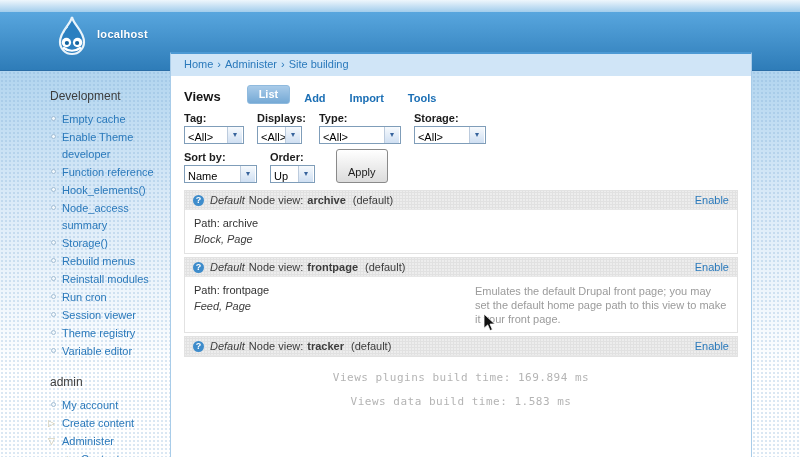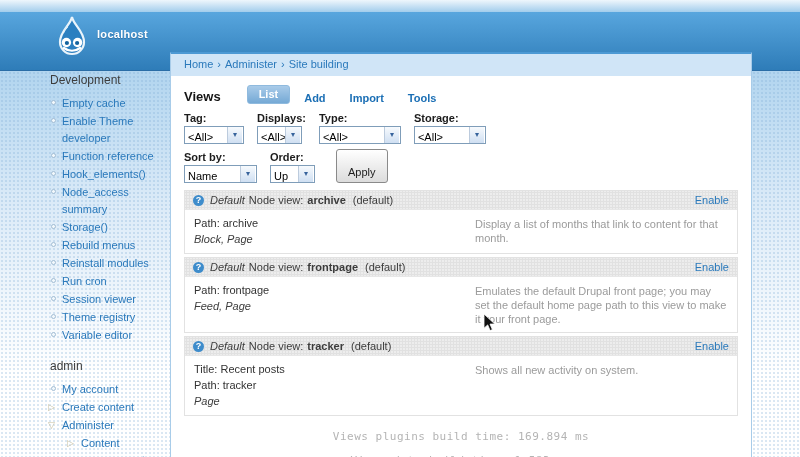--- a/index.html
+++ b/index.html
@@ -16,21 +16,21 @@
   .site-name { position:absolute; left:97px; top:16px; color:#fff; font-weight:bold;
     font-size:11px; letter-spacing:.3px; text-shadow:0 1px 1px rgba(0,40,80,.35); }
 
   
   .page-bg { position:absolute; left:0; top:71px; width:100%; bottom:0;
     background-image:radial-gradient(rgba(125,170,212,.28) 1px, rgba(0,0,0,0) 1.15px),
       linear-gradient(#b2d5ef 0%, #dcebf8 35%, #ffffff 78%);
     background-size:4px 4px, 100% 100%; }
 
   
-  .sidebar { position:absolute; left:0; top:60px; width:170px; bottom:0;
+  .sidebar { position:absolute; left:0; top:76px; width:170px; bottom:0;
     padding:13px 0 0 50px; z-index:2; }
   .sb-title { font-size:12px; color:#3c3c3c; margin-bottom:8px; }
   .sb-section.admin { margin-top:15px; }
   .sb-item { position:relative; padding-left:12px; width:114px; margin-bottom:1px;
     font-size:11px; line-height:17px; cursor:pointer; }
   .sb-item .sb-label { color:#2a79bb; text-decoration:none; }
   .b-circle { position:absolute; left:1px; top:5px; width:5px; height:5px;
     border:1px solid #a3bdd4; border-radius:50%; background:#f2f8fc; }
   .tri { position:absolute; left:-2px; top:0; font-size:9px; color:#c7c0a2; line-height:17px; }
   .sb-item.indent { margin-left:19px; width:95px; }
@@ -227,21 +227,20 @@
           <span class="kind">Node view:</span>
           <span class="vname">archive</span>
           <span class="suffix">(default)</span>
           <a href="#" class="enable">Enable</a>
         </div>
         <div class="row-body">
           <div class="row-left">
             <div>Path: archive</div>
             <div class="displays">Block, Page</div>
           </div>
-          <div class="row-desc">Display a list of months that link to content for that month.</div>
         </div>
       </div>
 
       <div class="view-row">
         <div class="row-header">
           <span class="help-icon">?</span>
           <span class="badge">Default</span>
           <span class="kind">Node view:</span>
           <span class="vname">frontpage</span>
           <span class="suffix">(default)</span>
@@ -258,28 +257,20 @@
 
       <div class="view-row">
         <div class="row-header">
           <span class="help-icon">?</span>
           <span class="badge">Default</span>
           <span class="kind">Node view:</span>
           <span class="vname">tracker</span>
           <span class="suffix">(default)</span>
           <a href="#" class="enable">Enable</a>
         </div>
-        <div class="row-body">
-          <div class="row-left">
-            <div>Title: Recent posts</div>
-            <div>Path: tracker</div>
-            <div class="displays">Page</div>
-          </div>
-          <div class="row-desc">Shows all new activity on system.</div>
-        </div>
       </div>
 
       <div class="build-footer">
         <div class="fline">Views plugins build time: 169.894 ms</div>
         <div class="fline">Views data build time: 1.583 ms</div>
       </div>
 
     </div>
   </div>
 

